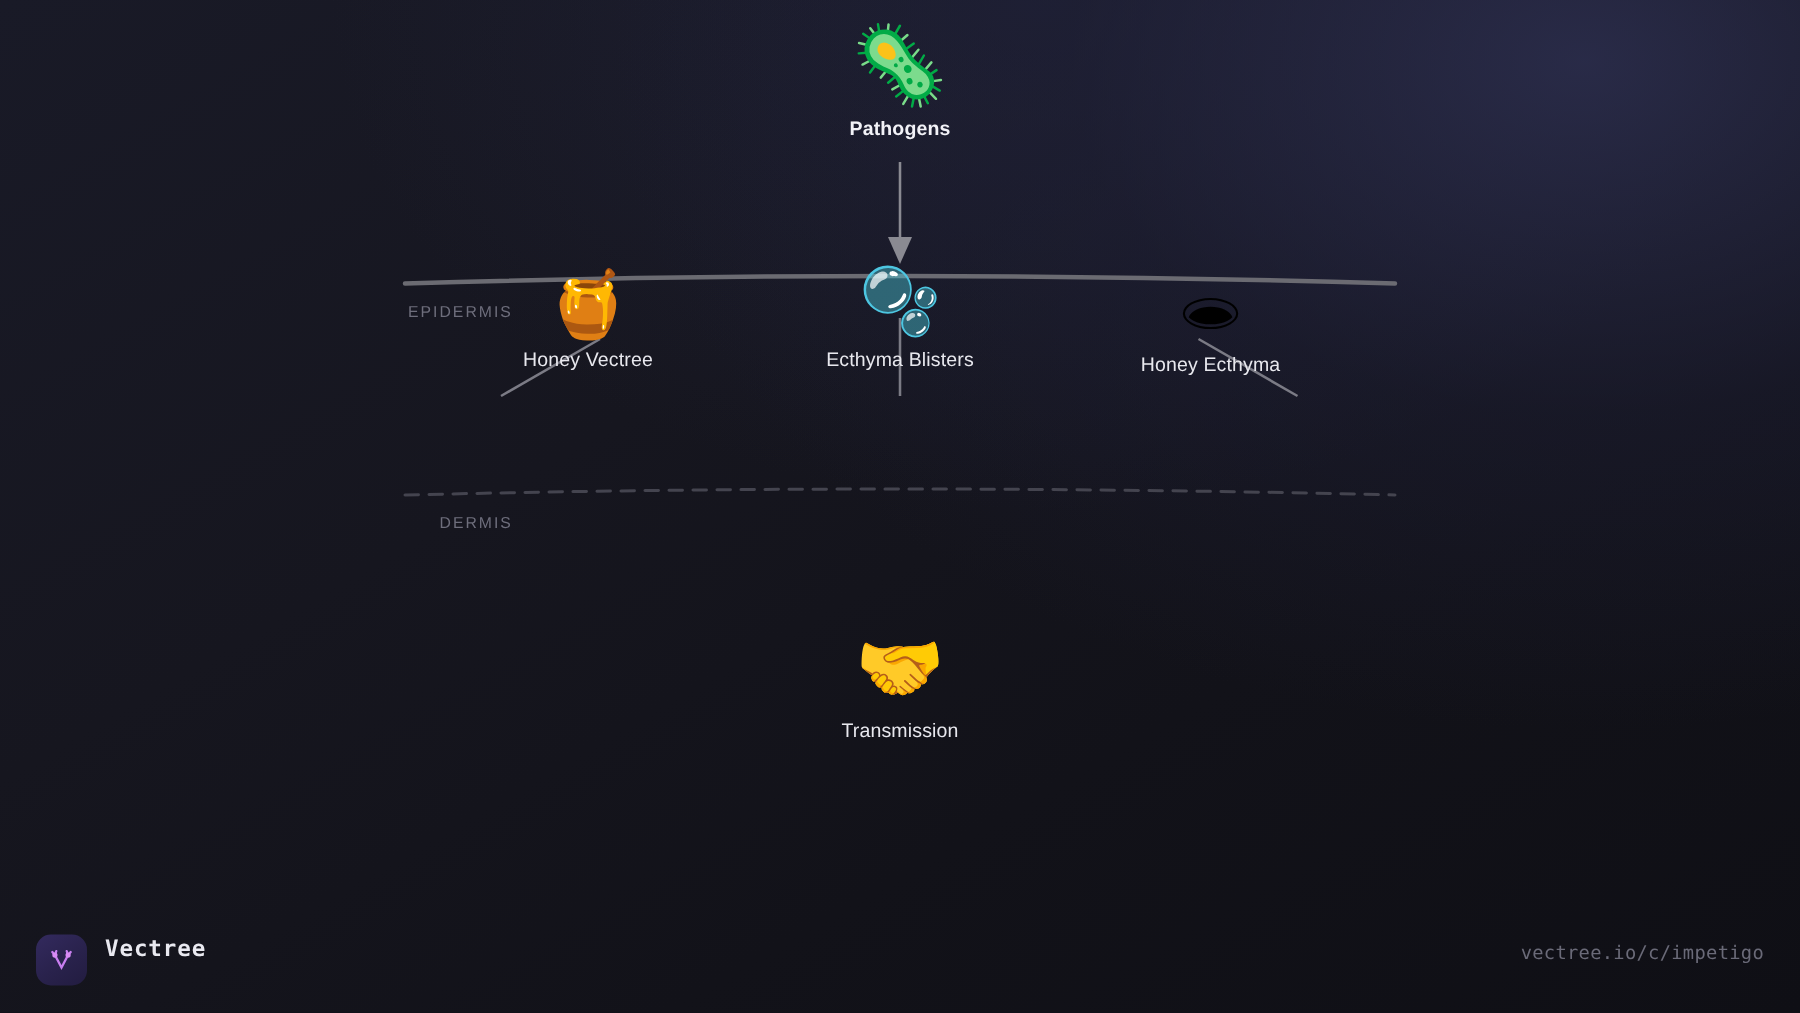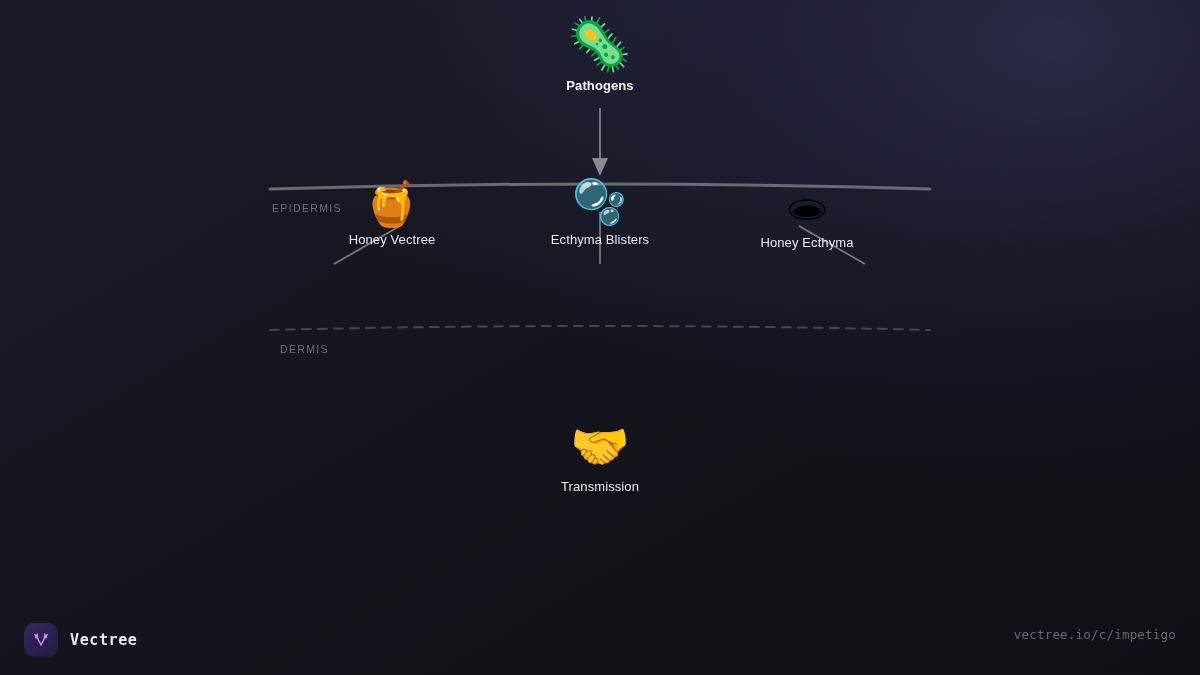--- a/index.html
+++ b/index.html
@@ -65,29 +65,29 @@
   
   .layer-caption {
     position:absolute;
     font-size:10.5px;
     letter-spacing:1.35px;
     color:#6e6e7c;
     text-transform:uppercase;
     white-space:nowrap;
   }
   #caption-epidermis { left:272px; top:202px; }
-  #caption-dermis   { left:280px; top:343px; }
+  #caption-dermis   { left:293px; top:343px; }
 
   
   #brand {
     position:absolute;
     left:24px; bottom:18px;
     display:flex; flex-direction:column; gap:9px;
   }
-  #brand-row { display:flex; align-items:center; gap:12px; }
+  #brand-row { display:flex; align-items:flex-start; gap:12px; }
   #brand-logo {
     width:34px; height:34px; border-radius:10px;
     background:linear-gradient(145deg,#332a5e 0%,#29224c 55%,#221c40 100%);
     display:flex; align-items:center; justify-content:center;
     flex:none;
   }
   #brand-name {
     font-family:"DejaVu Sans Mono", monospace;
     font-size:15px; font-weight:bold;
     color:#e9e9f0; letter-spacing:0.6px;

